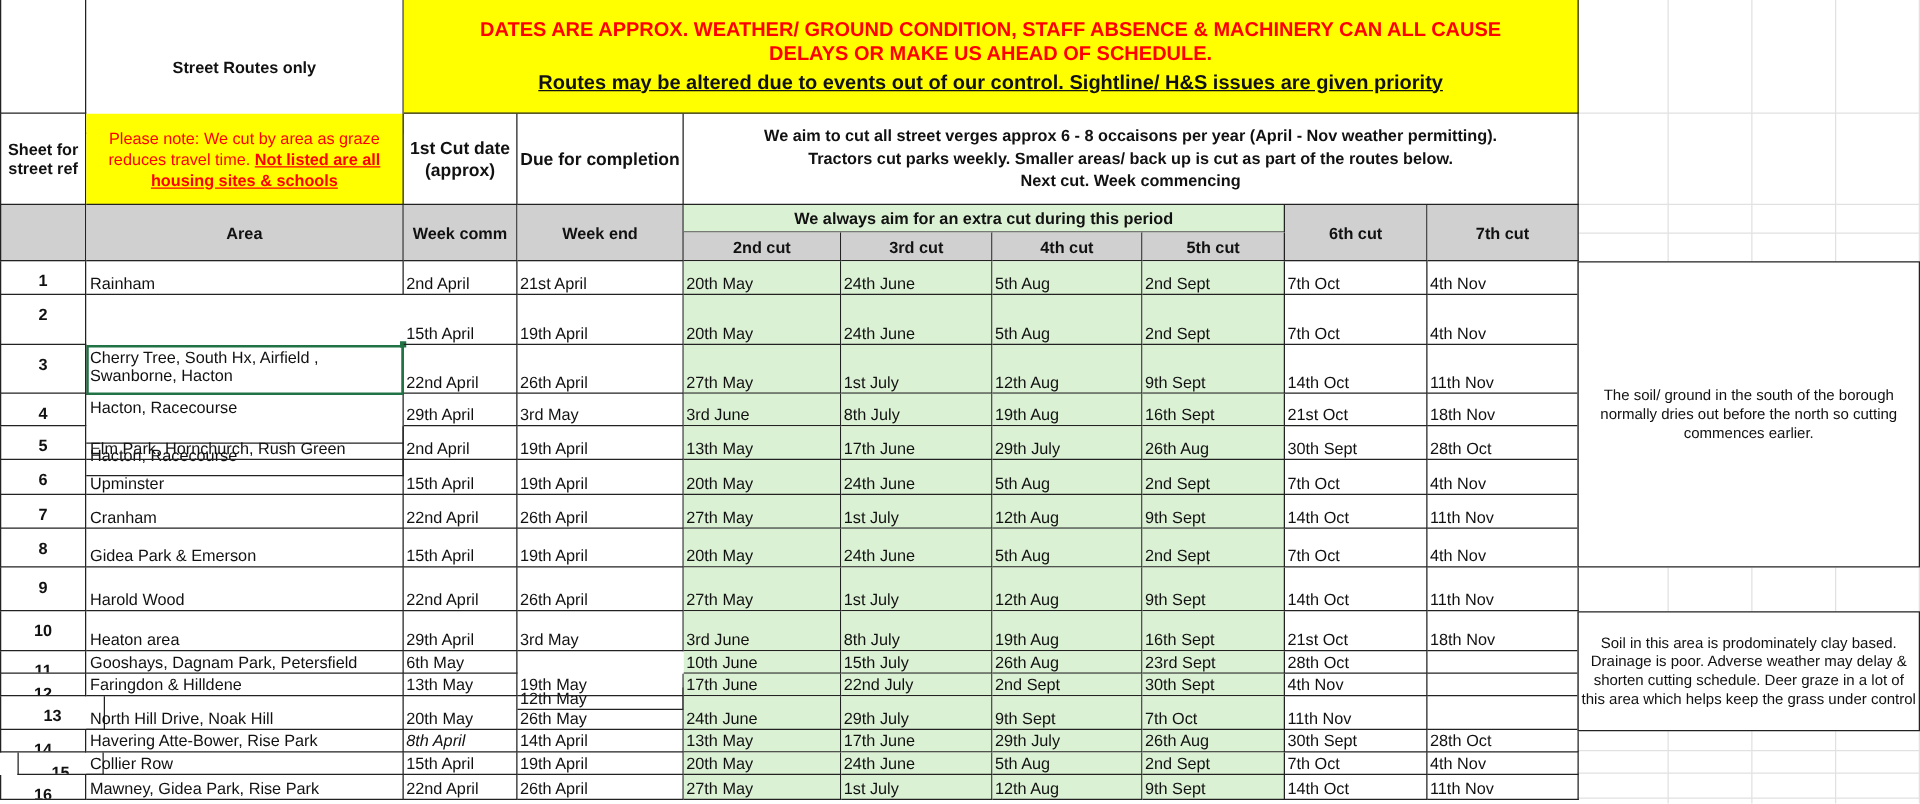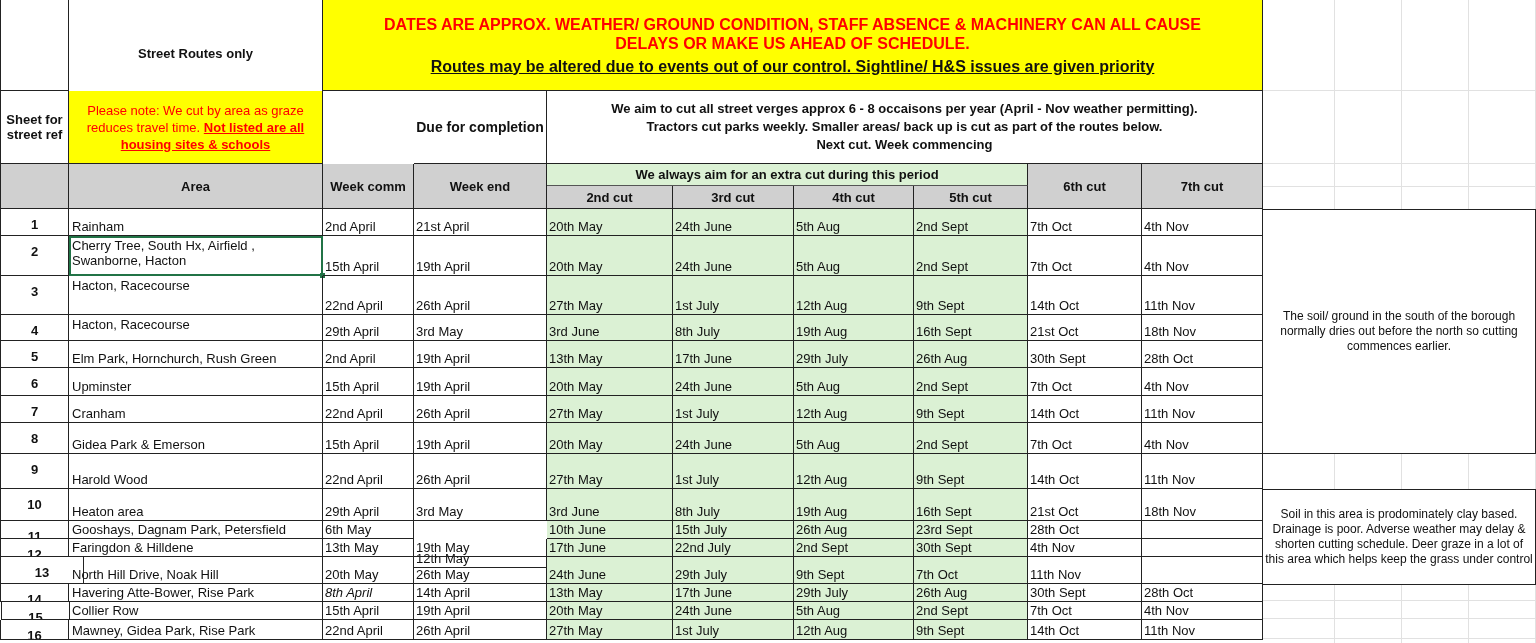--- a/index.html
+++ b/index.html
@@ -16,21 +16,21 @@
   .green { background: #dbf1d4; }
   .banner { color: #ff0000; font-weight: bold; font-size: 16px; line-height: 19px; text-align: center;
             display: flex; flex-direction: column; justify-content: center; }
   .banner .under { color: #111; text-decoration: underline; margin-top: 4px; }
   .note-red { color: #ff0000; font-size: 13px; line-height: 17px; text-align: center;
               display: flex; flex-direction: column; justify-content: center; font-weight: normal; }
   .note-red .u { font-weight: bold; text-decoration: underline; }
   .ref { font-weight: bold; text-align: center; padding-top: 8px; }
   .dc { display: flex; align-items: flex-end; padding-left: 2px; padding-bottom: 1px; white-space: nowrap; }
   .area { display: flex; align-items: flex-end; padding-left: 3px; padding-bottom: 1px; }
-  .area.top { align-items: flex-start; padding-top: 2px; }
+  .area.top { align-items: flex-start; padding-top: 2px; margin-top: 40px; }
   .sidenote { font-size: 12px; line-height: 15px; text-align: center; display: flex; align-items: center;
               justify-content: center; padding: 0 1px; border: 1px solid #222; background: #fff; }
   .sel { outline: 2px solid #217346; outline-offset: -2px; }
   .sel-handle { position: absolute; width: 5px; height: 5px; background: #217346; }
 </style>
 </head>
 <body>
 
 <div class="sheet" id="sheet">
 
@@ -50,20 +50,21 @@
   <div class="cell yellow banner" style="left:323px;top:0;width:940px;height:91px">
     <div>DATES ARE APPROX.  WEATHER/ GROUND CONDITION, STAFF ABSENCE &amp; MACHINERY CAN ALL CAUSE</div>
     <div>DELAYS OR MAKE US AHEAD OF SCHEDULE.</div>
     <div class="under">Routes may be altered due to events out of our control.  Sightline/ H&amp;S issues are given priority</div>
   </div>
 
   <div class="cell hdr" style="left:0;top:91px;width:69px;height:73px;border-left:1px solid #222">Sheet for street ref</div>
   <div class="cell yellow note-red" style="left:69px;top:91px;width:254px;height:73px">
     <div><span>Please note: We cut by area as graze reduces travel time.</span> <span class="u">Not listed are all housing sites &amp; schools</span></div>
   </div>
+  <div class="cell hdr" style="left:323px;top:91px;width:91px;height:73px;font-size:14px;line-height:18px">1st Cut date (approx)</div>
   <div class="cell hdr" style="left:414px;top:91px;width:133px;height:73px;font-size:14px;line-height:18px">Due for completion</div>
   <div class="cell hdr" style="left:547px;top:91px;width:716px;height:73px;flex-direction:column;line-height:18px">
     <div>We aim to cut all street verges approx 6 - 8 occaisons per year (April - Nov weather permitting).</div>
     <div>Tractors cut parks weekly.  Smaller areas/ back up is cut as part of the routes below.</div>
     <div>Next cut.  Week commencing</div>
   </div>
 
   <div class="cell gray" style="left:0;top:164px;width:69px;height:45px;border-left:1px solid #222"></div>
   <div class="cell gray hdr" style="left:69px;top:164px;width:254px;height:45px">Area</div>
   <div class="cell gray hdr" style="left:323px;top:164px;width:91px;height:45px">Week comm</div>
@@ -211,21 +212,21 @@
       <div class="cell ref" style="left: 0px; top: 584px; width: 69px; height: 18px; border-left: 1px solid rgb(34, 34, 34);">14</div>
       <div class="cell area" style="left: 69px; top: 584px; width: 254px; height: 18px;">Havering Atte-Bower, Rise Park</div>
       <div class="cell dc" style="left: 323px; top: 584px; width: 91px; height: 18px; font-style: italic;">8th April</div>
       <div class="cell dc" style="left: 414px; top: 584px; width: 133px; height: 18px;">14th April</div>
       <div class="cell dc green" style="left: 547px; top: 584px; width: 126px; height: 18px;">13th May</div>
       <div class="cell dc green" style="left: 673px; top: 584px; width: 121px; height: 18px;">17th June</div>
       <div class="cell dc green" style="left: 794px; top: 584px; width: 120px; height: 18px;">29th July</div>
       <div class="cell dc green" style="left: 914px; top: 584px; width: 114px; height: 18px;">26th Aug</div>
       <div class="cell dc" style="left: 1028px; top: 584px; width: 114px; height: 18px;">30th Sept</div>
       <div class="cell dc" style="left: 1142px; top: 584px; width: 121px; height: 18px;">28th Oct</div>
-      <div class="cell ref" style="left: 1px; top: 602px; width: 69px; height: 18px; border-left: 1px solid rgb(34, 34, 34);">15</div>
+      <div class="cell ref" style="left: 14px; top: 602px; width: 69px; height: 18px; border-left: 1px solid rgb(34, 34, 34);">15</div>
       <div class="cell area" style="left: 69px; top: 602px; width: 254px; height: 18px;">Collier Row</div>
       <div class="cell dc" style="left: 323px; top: 602px; width: 91px; height: 18px;">15th April</div>
       <div class="cell dc" style="left: 414px; top: 602px; width: 133px; height: 18px;">19th April</div>
       <div class="cell dc green" style="left: 547px; top: 602px; width: 126px; height: 18px;">20th May</div>
       <div class="cell dc green" style="left: 673px; top: 602px; width: 121px; height: 18px;">24th June</div>
       <div class="cell dc green" style="left: 794px; top: 602px; width: 120px; height: 18px;">5th Aug</div>
       <div class="cell dc green" style="left: 914px; top: 602px; width: 114px; height: 18px;">2nd Sept</div>
       <div class="cell dc" style="left: 1028px; top: 602px; width: 114px; height: 18px;">7th Oct</div>
       <div class="cell dc" style="left: 1142px; top: 602px; width: 121px; height: 18px;">4th Nov</div>
       <div class="cell ref" style="left: 0px; top: 620px; width: 69px; height: 20px; border-left: 1px solid rgb(34, 34, 34);">16</div>

